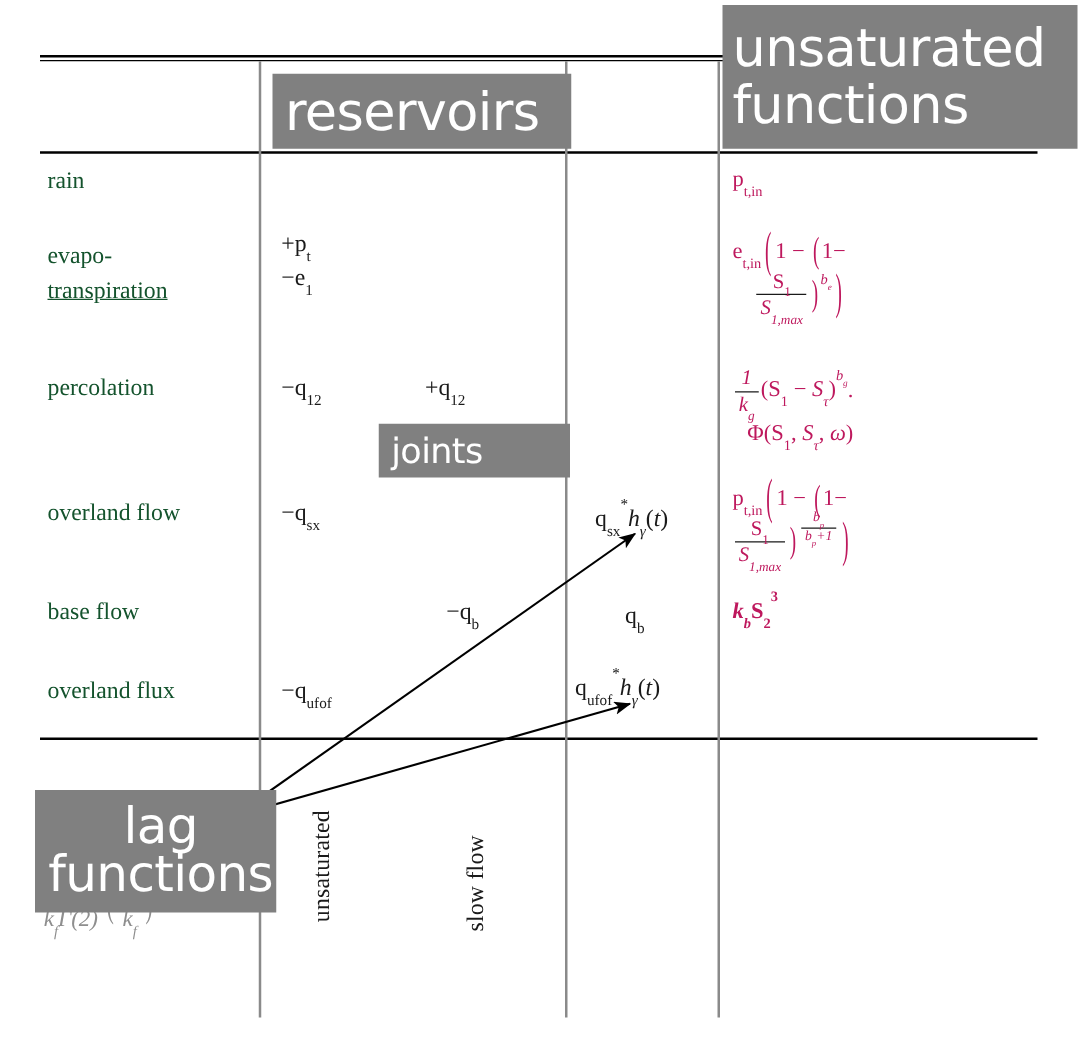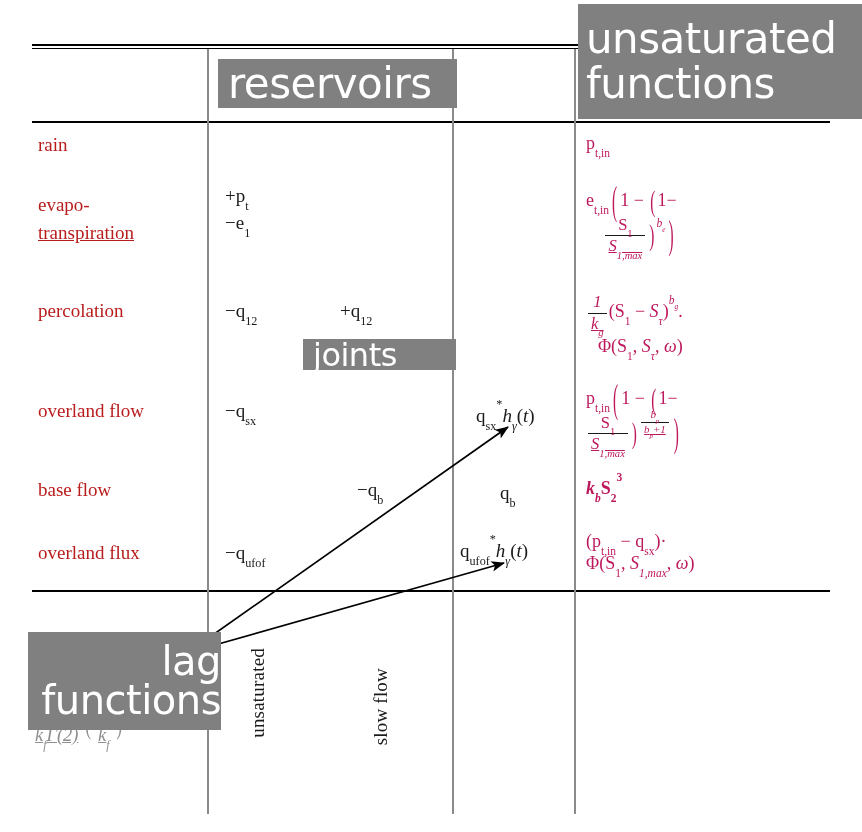--- a/index.html
+++ b/index.html
@@ -19,60 +19,60 @@
   .rule-bottom   {left:32px;right:32px;top:590px;height:2px;}
 
   
   .vrule{position:absolute;width:2px;background:#8a8a8a;}
   .vr-1{left:207px;top:49px;bottom:18px;}
   .vr-2{left:452px;top:49px;bottom:18px;}
   .vr-3{left:574px;top:49px;bottom:18px;}
 
   
   .cell{position:absolute;line-height:1.15;}
-  .row-label{font-size:19px;color:#b91c1c;}
+  .row-label{font-size:19px;color:#14532d;}
   .math{font-size:19px;color:#1a1a1a;white-space:nowrap;}
   .math-block{font-size:18px;color:#be185d;}
   .it{font-style:italic;}
   sub{font-size:.64em;line-height:0;position:relative;bottom:-.28em;}
   sup{font-size:.64em;line-height:0;position:relative;top:-.55em;}
   .frac{display:inline-block;vertical-align:middle;text-align:center;
         font-size:.92em;margin:0 2px;}
   .frac .num{display:block;padding:0 3px;border-bottom:1px solid #1a1a1a;line-height:1.25;}
-  .frac .den{display:block;padding:0 3px;line-height:1.25;text-decoration:underline;}
+  .frac .den{display:block;padding:0 3px;line-height:1.25;}
   .paren{display:inline-block;transform:scaleY(2.6);transform-origin:center;
          font-size:.85em;margin:0 3px;font-weight:300;}
   .paren-sm{display:inline-block;transform:scaleY(1.9);transform-origin:center;
          font-size:.85em;margin:0 2px;}
   .indent{display:block;text-align:right;}
 
   
   .vlabel{position:absolute;font-size:19px;color:#1a1a1a;
           writing-mode:vertical-rl;transform:rotate(180deg);
           transform-origin:center;letter-spacing:.2px;}
 
   
   .faint{position:absolute;color:#8e8e8e;font-size:19px;}
 
   
   .tagbox{position:absolute;background:#808080;color:#fff;
           font-family:"DejaVu Sans","Liberation Sans",sans-serif;
           font-weight:400;display:flex;align-items:center;
           letter-spacing:-.5px;}
-  .tag-reservoirs{left:218px;top:59px;width:229px;height:49px;
+  .tag-reservoirs{left:218px;top:59px;width:229px;height:60px;
                   font-size:42px;padding-left:10px;}
   .tag-constitutive{left:578px;top:4px;width:284px;height:115px;
                     font-size:42px;padding-left:8px;
                     flex-direction:column;align-items:flex-start;
                     justify-content:center;line-height:1.05;}
-  .tag-joints{left:303px;top:339px;width:143px;height:31px;
-              font-size:32px;padding-left:10px;}
+  .tag-joints{left:303px;top:339px;width:143px;height:43px;
+              font-size:28px;padding-left:10px;}
   .tag-lag{left:28px;top:632px;width:185px;height:98px;
            font-size:40px;padding-left:8px;
-           flex-direction:column;align-items:flex-end;
+           flex-direction:column;align-items:center;
            justify-content:center;line-height:.98;}
 
   
   .arrows{position:absolute;left:0;top:0;width:862px;height:832px;
           pointer-events:none;}
 </style>
 </head>
 <body>
 
 <div class="sheet">
@@ -170,26 +170,20 @@
         <span class="num">S<sub>1</sub></span>
         <span class="den it">S<sub>1,max</sub></span>
       </span><span class="paren-sm">)</span><sup><span class="frac" style="font-size:.95em;"><span class="num it">b<sub>p</sub></span><span class="den it">b<sub>p</sub>+1</span></span></sup><span class="paren">)</span>
     </span>
   </div>
 
   <div class="cell math-block" style="left:586px;top:478px;font-weight:bold;">
     <span><span class="it">k</span><sub class="it">b</sub>S<sub>2</sub><sup>3</sup></span>
   </div>
 
-  <div class="cell math-block" style="left:586px;top:531px;">
-    <span>(p<sub>t,in</sub> − q<sub>sx</sub>)<span>·</span></span>
-    <span class="indent" style="margin-top:1px;">
-      <span>Φ(S<sub>1</sub>, <span class="it">S</span><sub class="it">1,max</sub>, <span class="it">ω</span>)</span>
-    </span>
-  </div>
 
   <div class="faint" style="left:40px;top:660px;">lag functions</div>
 
   <div class="faint" style="left:38px;top:694px;font-size:20px;">
     <span><span class="it">h</span><sub class="it">γ</sub>(<span class="it">t</span>)=</span>
   </div>
 
   <div class="faint" style="left:30px;top:700px;font-size:20px;">
     <span class="frac">
       <span class="num it">1</span>

